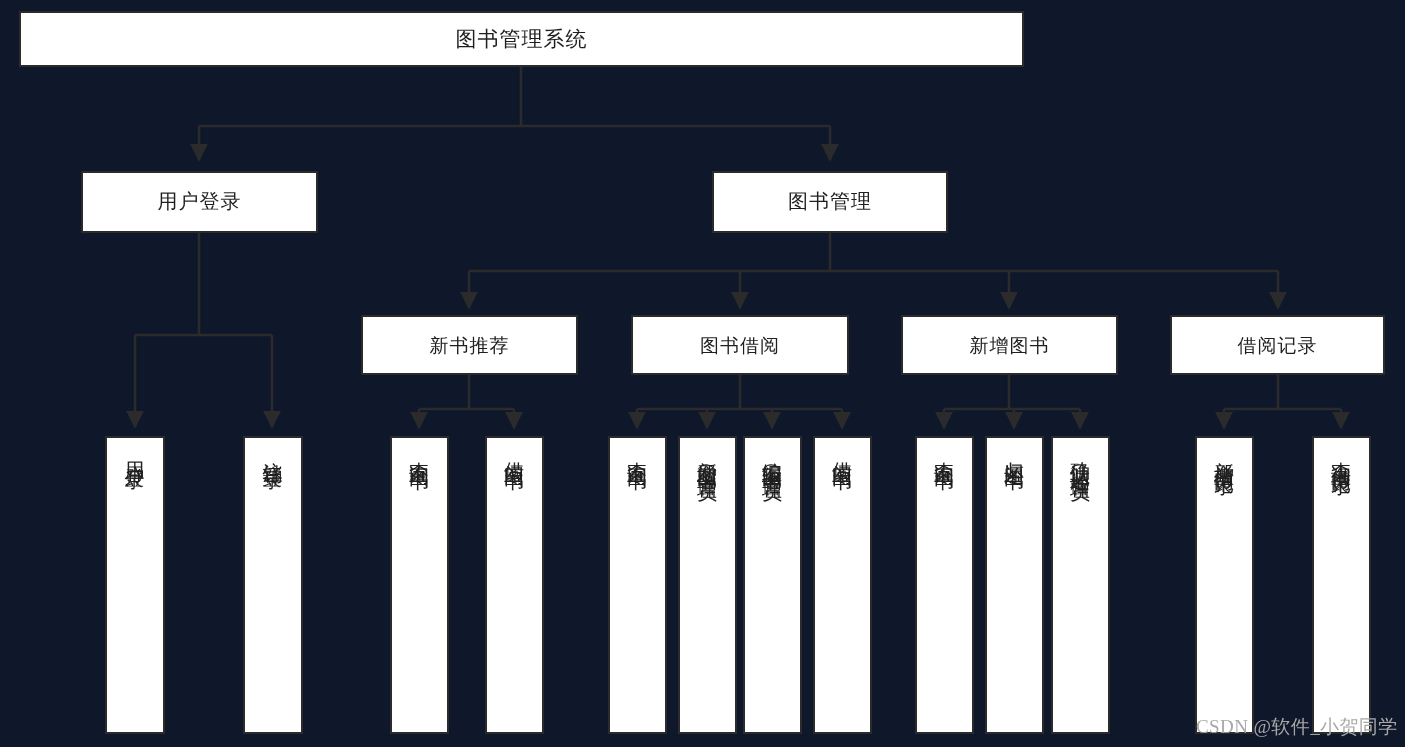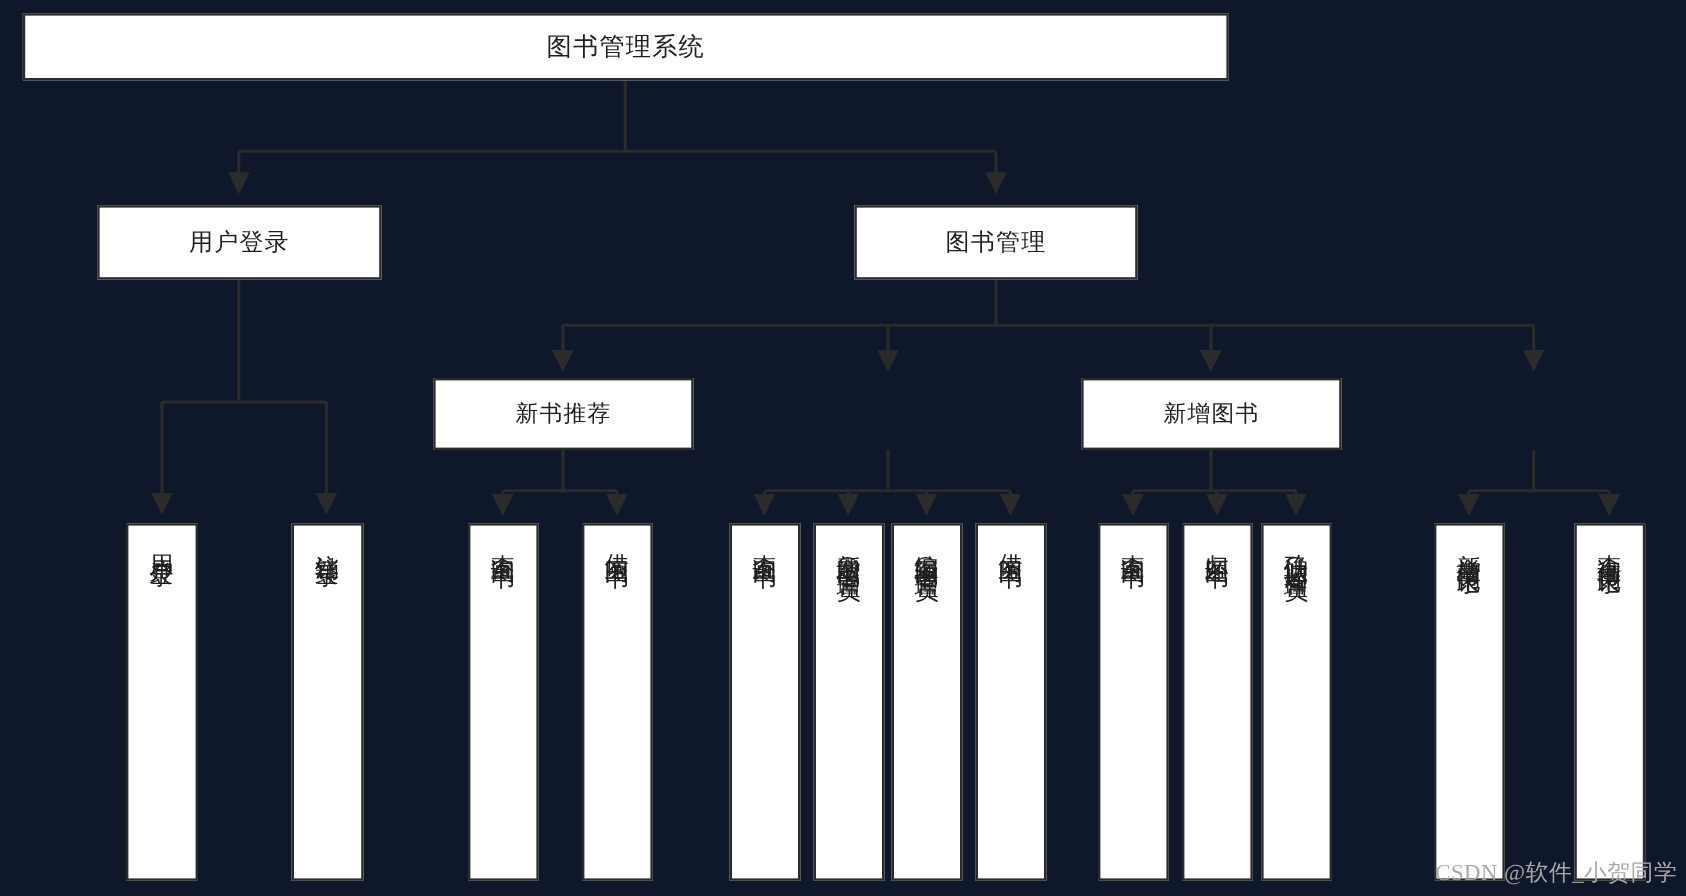--- a/index.html
+++ b/index.html
@@ -131,22 +131,28 @@
   <div class="node h lvl2" style="left:81px;top:171px;width:237px;height:62px;">
     <span class="lbl">用户登录</span>
   </div>
   <div class="node h lvl3" style="left:361px;top:315px;width:217px;height:60px;">
     <span class="lbl">新书推荐</span>
   </div>
 
   <div class="node h lvl2" style="left:712px;top:171px;width:236px;height:62px;">
     <span class="lbl">图书管理</span>
   </div>
+  <div class="node h lvl3" style="left:631px;top:315px;width:218px;height:60px;">
+    <span class="lbl">图书借阅</span>
+  </div>
   <div class="node h lvl3" style="left:901px;top:315px;width:217px;height:60px;">
     <span class="lbl">新增图书</span>
+  </div>
+  <div class="node h lvl3" style="left:1170px;top:315px;width:215px;height:60px;">
+    <span class="lbl">借阅记录</span>
   </div>
 
   <div class="node v" style="left:105px;top:436px;width:60px;height:298px;">
     <span class="lbl">用户登录</span>
   </div>
   <div class="node v" style="left:243px;top:436px;width:60px;height:298px;">
     <span class="lbl">注销登录</span>
   </div>
 
   <div class="node v" style="left:390px;top:436px;width:59px;height:298px;">

